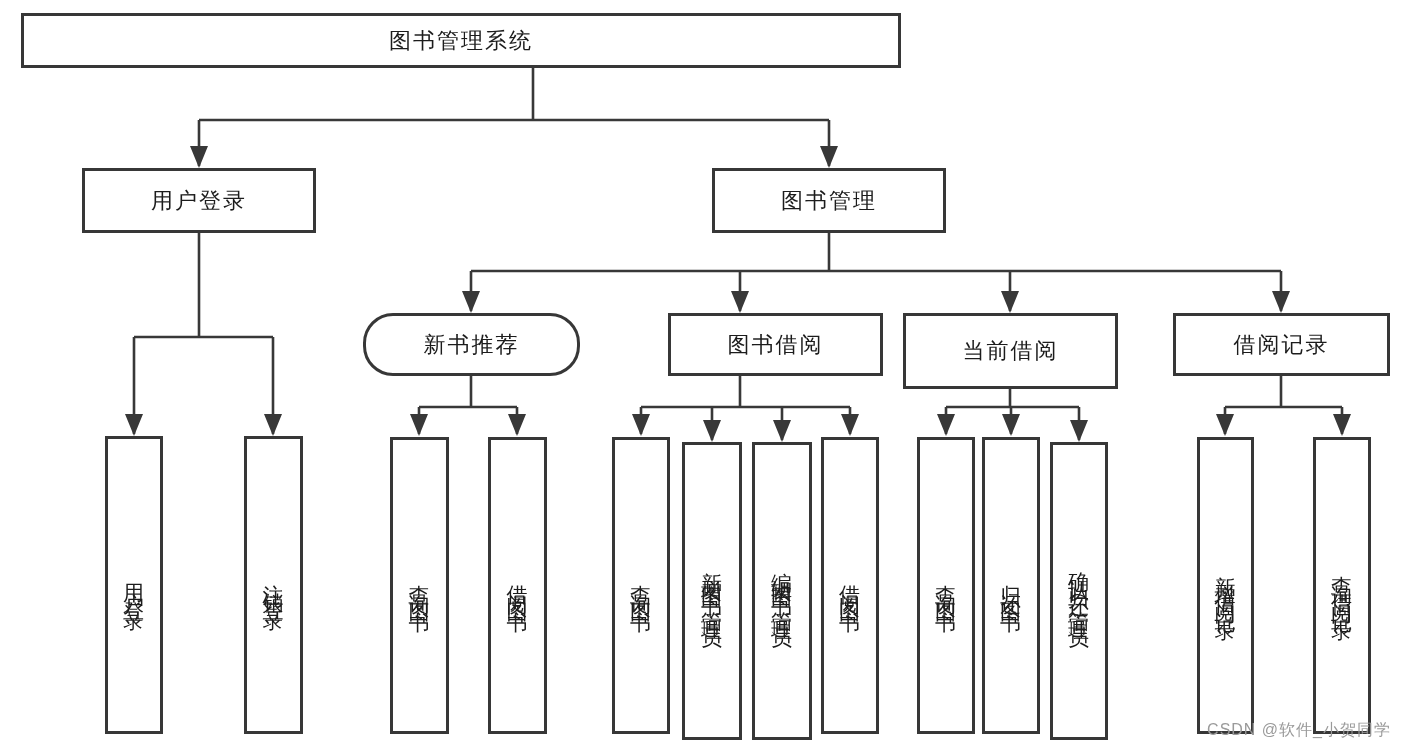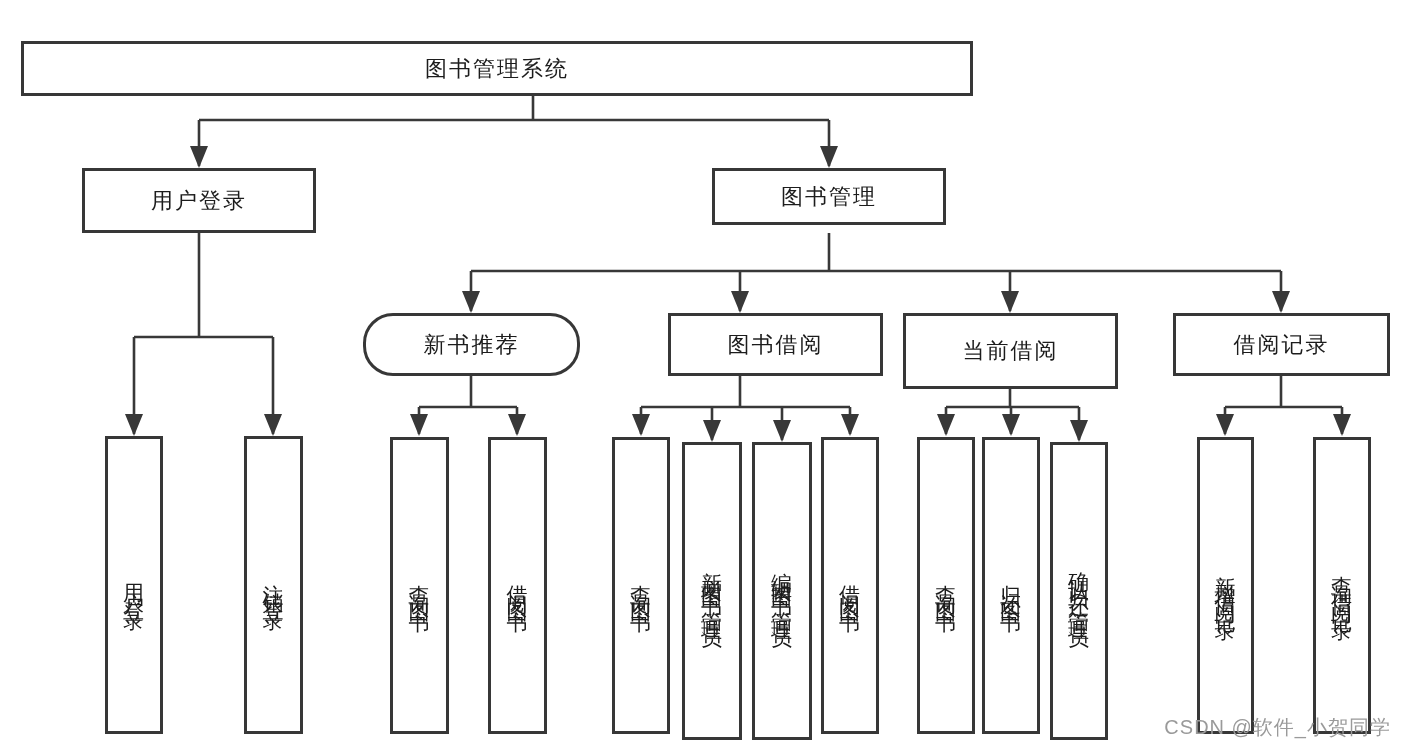--- a/index.html
+++ b/index.html
@@ -39,21 +39,21 @@
     text-orientation: mixed;
     letter-spacing: 9px;
     line-height: 1;
     white-space: nowrap;
   }
   .vnode.long { letter-spacing: 8px; }
   #watermark {
     position: absolute;
     right: 14px;
     bottom: 6px;
-    font-size: 20px;
+    font-size: 16px;
     letter-spacing: 1px;
     color: #9a9a9a;
     z-index: 5;
     white-space: nowrap;
   }
 </style>
 </head>
 <body>
 
 <div id="canvas">
@@ -106,24 +106,24 @@
          M703,420 L721,420 L712,442 Z
          M773,420 L791,420 L782,442 Z
          M841,414 L859,414 L850,436 Z
          M937,414 L955,414 L946,436 Z
          M1002,414 L1020,414 L1011,436 Z
          M1070,420 L1088,420 L1079,442 Z
          M1216,414 L1234,414 L1225,436 Z
          M1333,414 L1351,414 L1342,436 Z"></path>
   </svg>
 
-  <div class="node hnode" style="left:21px; top:13px; width:952px; height:55px;margin-top:28px;">图书管理系统</div>
+  <div class="node hnode" style="left:21px; top:13px; width:880px; height:55px;">图书管理系统</div>
 
   <div class="node hnode" style="left:82px; top:168px; width:234px; height:65px;">用户登录</div>
-  <div class="node hnode" style="left:712px; top:168px; width:234px; height:57px;text-align:right;">图书管理</div>
+  <div class="node hnode" style="left:712px; top:168px; width:234px; height:65px;text-align:right;">图书管理</div>
 
   <div class="node hnode" style="left:363px; top:313px; width:217px; height:63px;border-radius:30px;">新书推荐</div>
   <div class="node hnode" style="left:632px; top:313px; width:215px; height:63px;margin-left:36px;">图书借阅</div>
   <div class="node hnode" style="left:903px; top:313px; width:215px; height:76px;">当前借阅</div>
   <div class="node hnode" style="left:1173px; top:313px; width:217px; height:63px;">借阅记录</div>
 
   <div class="node vnode" style="left:105px; top:436px; width:58px; height:298px;">用户登录</div>
   <div class="node vnode" style="left:244px; top:436px; width:59px; height:298px;">注销登录</div>
 
   <div class="node vnode" style="left:390px; top:437px; width:59px; height:297px;">查询图书</div>

